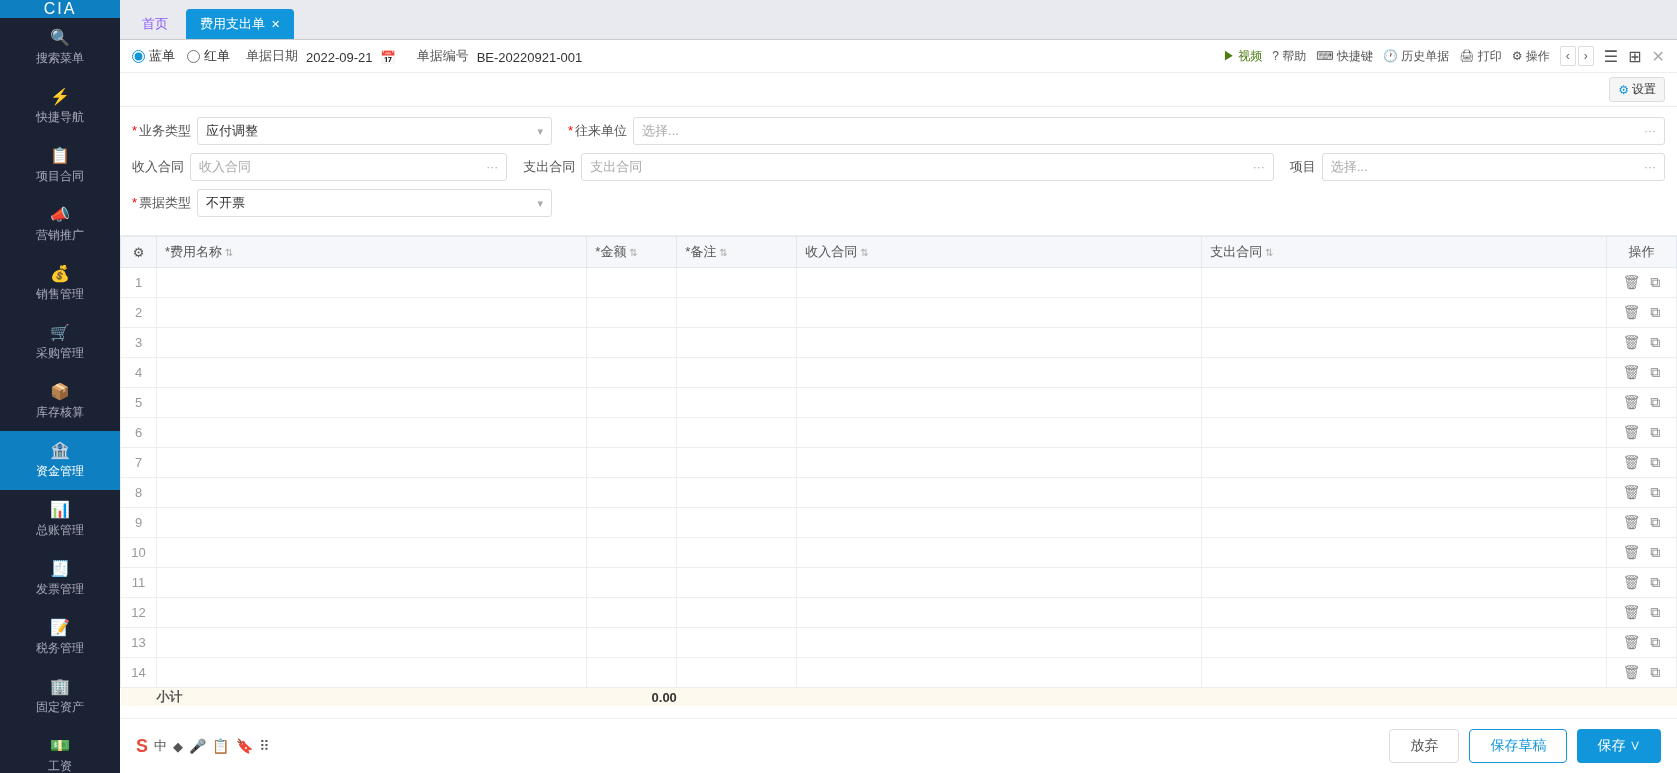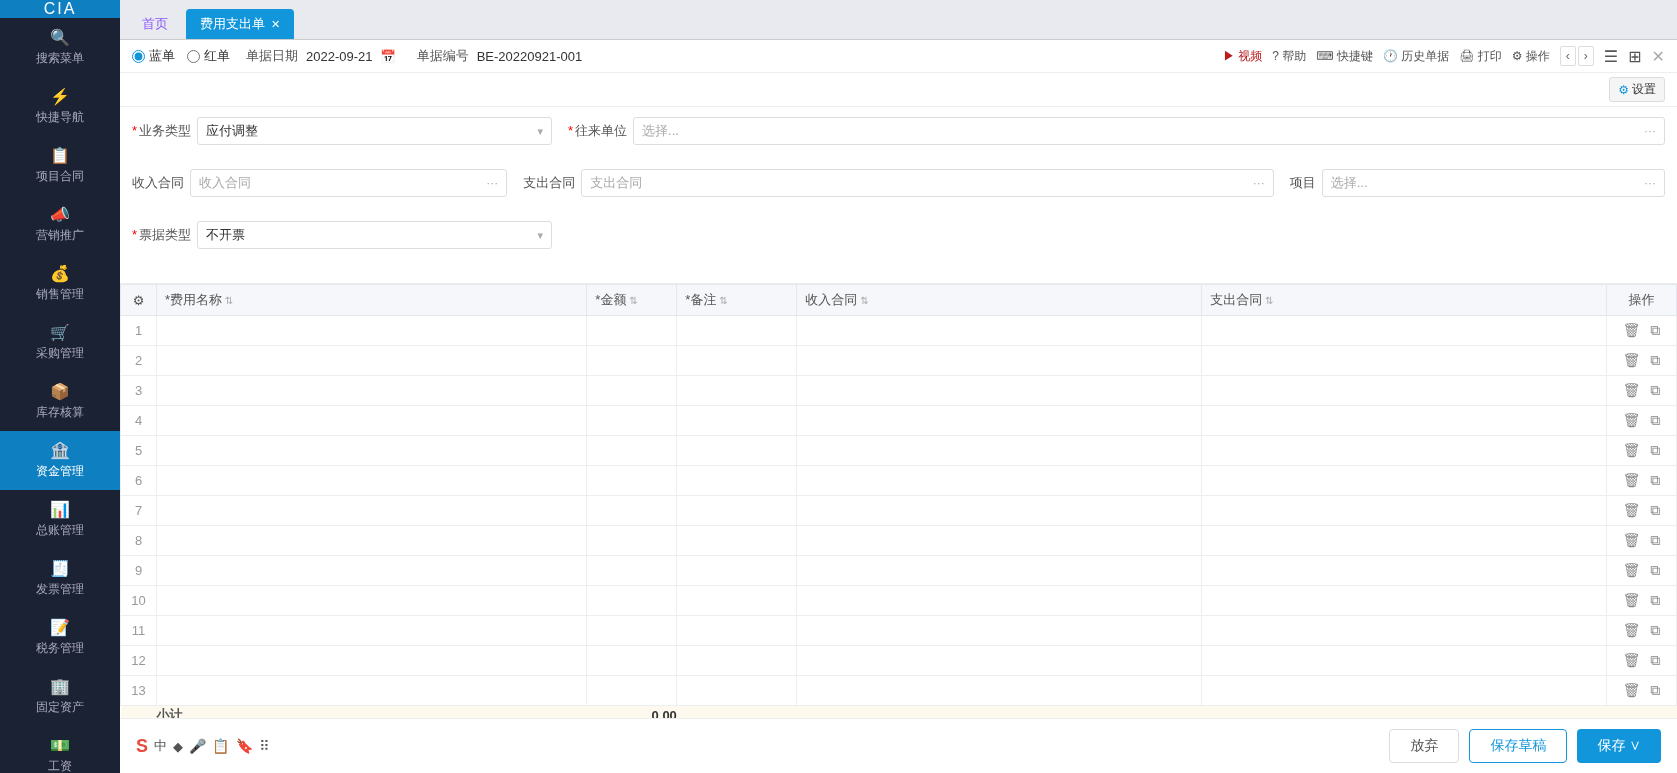--- a/index.html
+++ b/index.html
@@ -22,26 +22,26 @@
     .tab .close-icon { font-size: 11px; cursor: pointer; }
 
     
     .doc-area { flex: 1; background: white; display: flex; flex-direction: column; overflow: hidden; padding: 0; }
 
     
     .toolbar { display: flex; align-items: center; padding: 6px 12px; border-bottom: 1px solid #eee; gap: 16px; flex-shrink: 0; }
     .radio-group { display: flex; gap: 12px; align-items: center; }
     .radio-group label { display: flex; align-items: center; gap: 4px; cursor: pointer; font-size: 13px; }
     .radio-group input[type=radio] { accent-color: #1296db; }
-    .doc-meta { display: flex; align-items: center; gap: 8px; font-size: 13px; color: #555; }
+    .doc-meta { display: flex; align-items: flex-end; gap: 8px; font-size: 13px; color: #555; }
     .set-btn { background: #f5f5f5; border: 1px solid #ddd; border-radius: 3px; padding: 3px 8px; font-size: 12px; cursor: pointer; display: flex; align-items: center; gap: 3px; }
 
     
     .form-area { padding: 10px 12px; border-bottom: 1px solid #eee; flex-shrink: 0; }
-    .form-row { display: flex; align-items: center; gap: 16px; margin-bottom: 24px; }
+    .form-row { display: flex; align-items: center; gap: 16px; margin-bottom: 8px; }
     .form-field { display: flex; align-items: center; gap: 6px; flex: 1; }
     .form-field .label { font-size: 13px; color: #555; white-space: nowrap; }
     .form-field .required { color: red; margin-right: 2px; }
     .form-field .input-wrap { flex: 1; border: 1px solid #ddd; border-radius: 3px; padding: 4px 8px; font-size: 13px; display: flex; align-items: center; justify-content: space-between; color: #333; background: white; min-height: 28px; }
     .form-field .input-wrap .arrow { color: #aaa; font-size: 11px; }
     .form-field .input-wrap .dots { color: #aaa; font-size: 12px; }
     .form-field .no-border { border: none; background: transparent; flex: 1; }
 
     
     .table-wrap { flex: 1; overflow: auto; }
@@ -162,21 +162,21 @@
         </label>
       </div>
       <div class="doc-meta">
         <span>单据日期</span>
         <span style="color:#333;">2022-09-21</span>
         <span style="color:#888;">📅</span>
         <span style="margin-left:12px;">单据编号</span>
         <span style="color:#333;">BE-20220921-001</span>
       </div>
       <div style="margin-left: auto; display: flex; align-items: center; gap: 10px;">
-        <span style="font-size:12px;color:#b91c1c;cursor:pointer;">▶ <span>视频</span></span>
+        <span style="font-size:12px;color:#4d7c0f;cursor:pointer;">▶ <span>视频</span></span>
         <span style="font-size:12px;color:#555;cursor:pointer;">? <span>帮助</span></span>
         <span style="font-size:12px;color:#555;cursor:pointer;">⌨ <span>快捷键</span></span>
         <span style="font-size:12px;color:#555;cursor:pointer;">🕐 <span>历史单据</span></span>
         <span style="font-size:12px;color:#555;cursor:pointer;">🖨 <span>打印</span></span>
         <span style="font-size:12px;color:#555;cursor:pointer;">⚙ <span>操作</span></span>
         <div class="nav-arrows">
           <span class="nav-arrow">‹</span>
           <span class="nav-arrow">›</span>
         </div>
         <span style="font-size:16px;color:#555;cursor:pointer;">☰</span>
@@ -409,20 +409,32 @@
     <td></td>
     <td></td>
     <td></td>
     <td></td>
     <td></td>
     <td class="ops-col">
       <span class="op-icon">🗑</span>
       <span class="op-icon">⧉</span>
     </td>
   </tr>
+            <tr>
+    <td class="row-num">14</td>
+    <td></td>
+    <td></td>
+    <td></td>
+    <td></td>
+    <td></td>
+    <td class="ops-col">
+      <span class="op-icon">🗑</span>
+      <span class="op-icon">⧉</span>
+    </td>
+  </tr>
           </tbody>
         <tfoot>
           <tr class="subtotal-row">
             <td></td>
             <td>小计</td>
             <td style="text-align:right; font-weight:bold; color:#333;">0.00</td>
             <td></td>
               <td></td>
               <td></td>
               <td></td>

